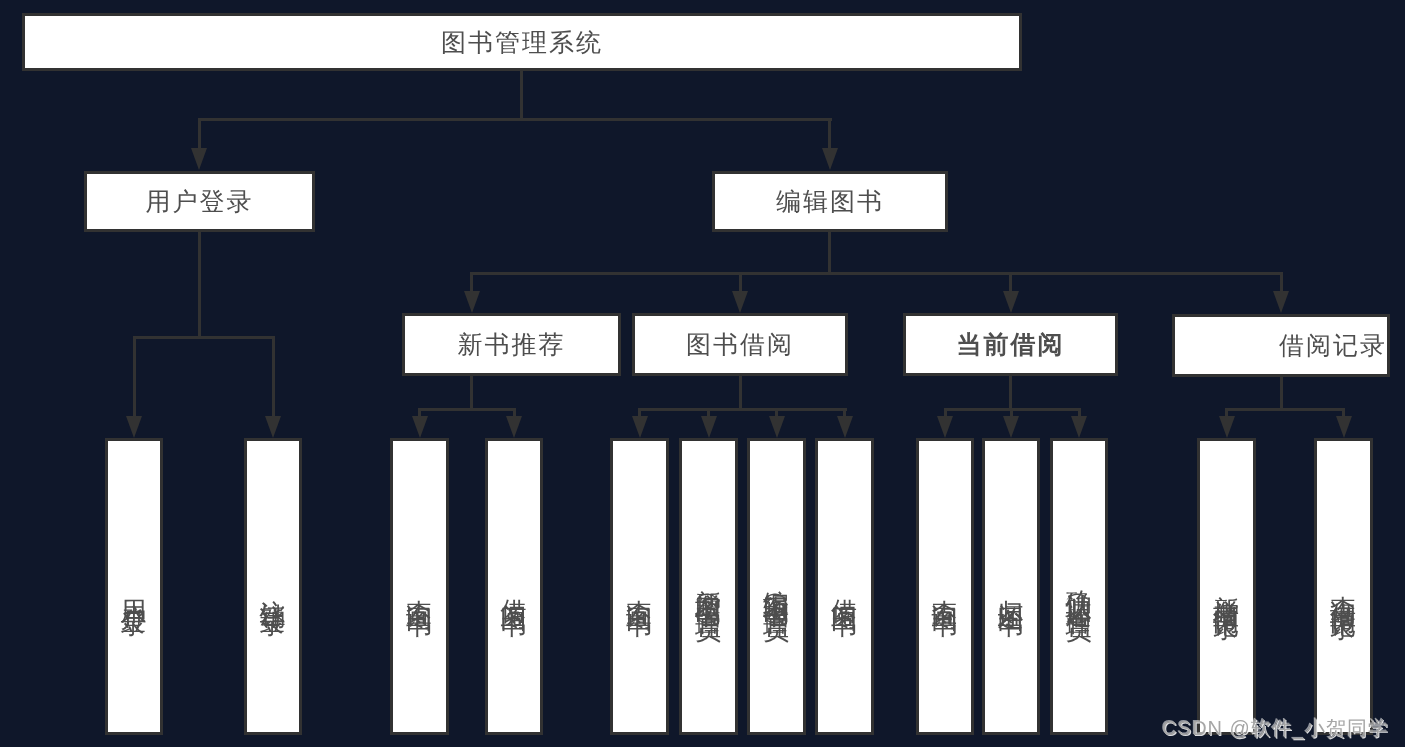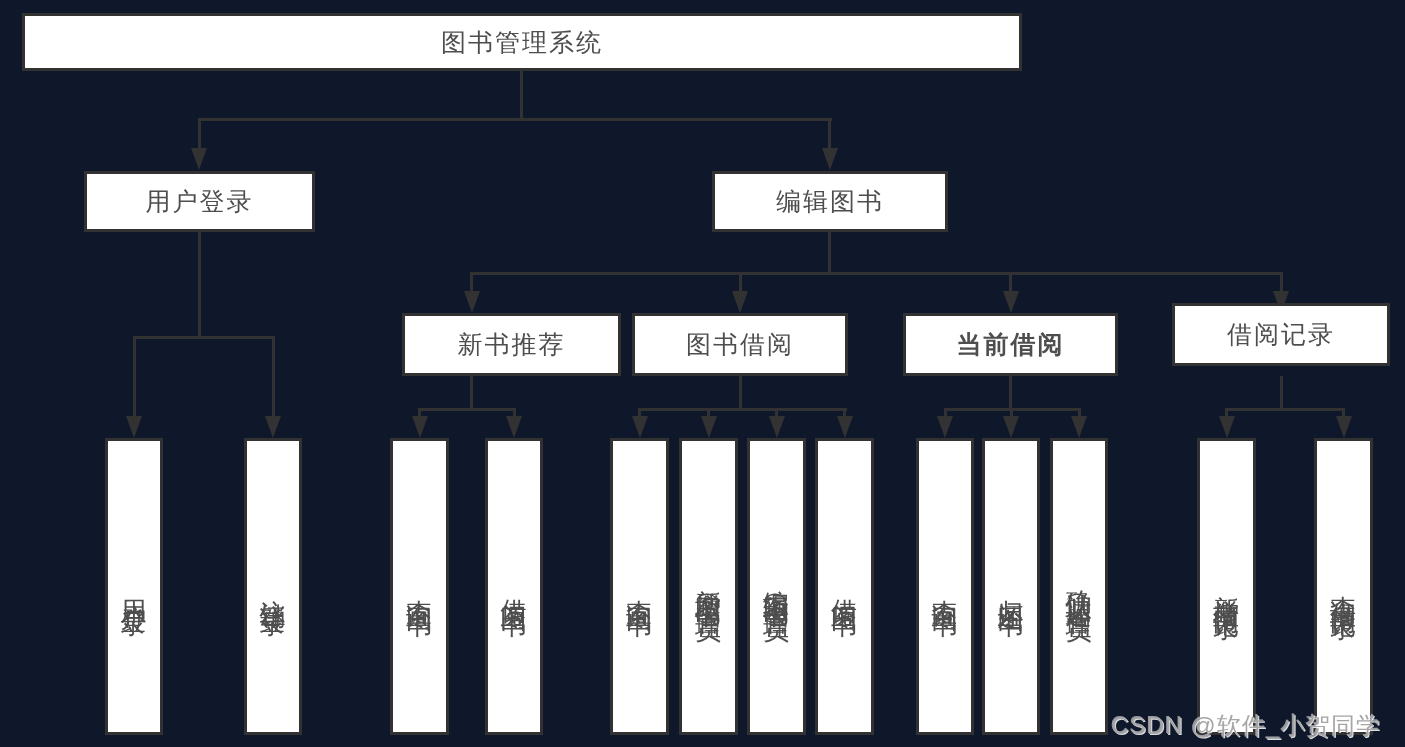--- a/index.html
+++ b/index.html
@@ -45,23 +45,23 @@
   .arrow {
     position: absolute;
     width: 0; height: 0;
     border-left: 8px solid transparent;
     border-right: 8px solid transparent;
     border-top: 22px solid #323232;
   }
   
   .watermark {
     position: absolute;
-    right: 24px;
+    right: 16px;
     bottom: 5px;
-    font-size: 24px;
+    font-size: 20px;
     letter-spacing: 1px;
     color: #a6a6a6;
     text-shadow: 1px 1px 0 rgba(255,255,255,0.85), -1px -1px 0 rgba(255,255,255,0.55);
     white-space: nowrap;
   }
 </style>
 </head>
 <body>
 
 <div class="canvas">
@@ -104,21 +104,21 @@
 
   <div class="node" style="left:362px; top:313px; width:219px; height:63px;margin-left:40px;">
     <span class="hlabel">新书推荐</span>
   </div>
   <div class="node" style="left:632px; top:313px; width:216px; height:63px;">
     <span class="hlabel">图书借阅</span>
   </div>
   <div class="node" style="left:903px; top:313px; width:215px; height:63px;font-weight:bold;">
     <span class="hlabel">当前借阅</span>
   </div>
-  <div class="node" style="left:1172px; top:303px; width:218px; height:63px;">
+  <div class="node" style="left:1172px; top:314px; width:218px; height:63px;justify-content:flex-end;">
     <span class="hlabel">借阅记录</span>
   </div>
 
   <div class="line" style="left:470px; top:376px; width:3px; height:32px;"></div>
   <div class="line" style="left:418px; top:408px; width:98px; height:3px;"></div>
   <div class="line" style="left:418px; top:408px; width:3px; height:8px;"></div>
   <div class="arrow" style="left:412px; top:416px;"></div>
   <div class="line" style="left:513px; top:408px; width:3px; height:8px;"></div>
   <div class="arrow" style="left:506px; top:416px;"></div>
 

